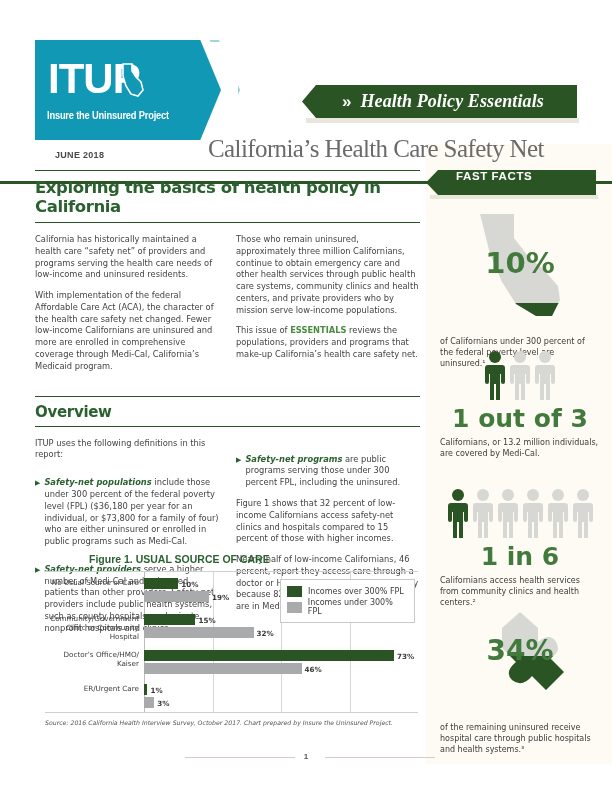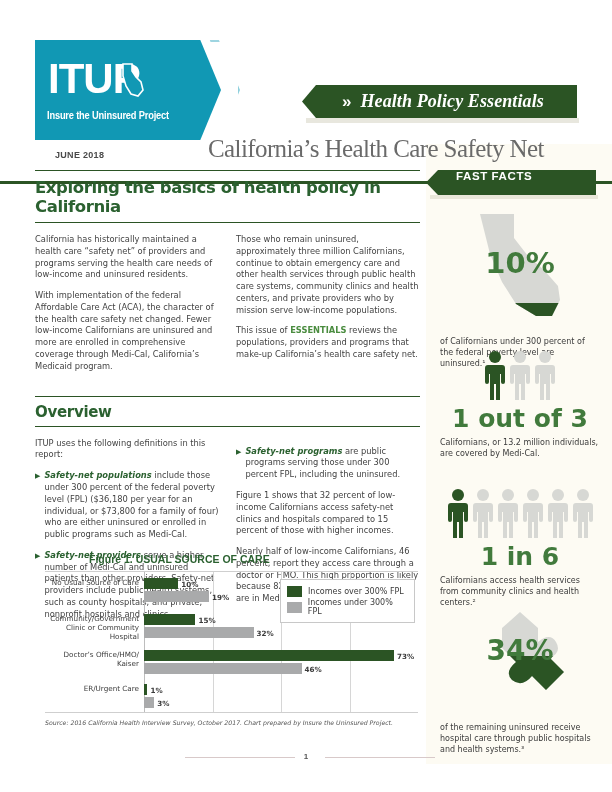--- a/index.html
+++ b/index.html
@@ -97,21 +97,21 @@
     margin:0 0 9px 0;font-size:8.3px;line-height:1.42;color:#434343;
     font-family:"DejaVu Sans", sans-serif;
   }
   .essentials{color:#4a8c3f;font-weight:bold;}
 
   .h2-box{border-top:1px solid #2b5424;border-bottom:1px solid #2b5424;padding:6px 0 5px 0;margin-top:14px;}
   .h2{
     font-size:15px;color:#2b6130;font-weight:bold;
     font-family:"DejaVu Sans", sans-serif;margin:0;letter-spacing:-0.3px;
   }
-  .bullet{display:flex;margin:8px 0 9px 0;}
+  .bullet{display:flex;margin:16px 0 9px 0;}
   .bullet .tri{
     color:#2b6130;font-size:7px;margin-right:4px;line-height:1.7;
   }
   .bullet .btext{
     font-size:8.3px;line-height:1.42;color:#434343;flex:1;
     font-family:"DejaVu Sans", sans-serif;
   }
   .bullet b{color:#2b6130;font-style:italic;}
 
   

